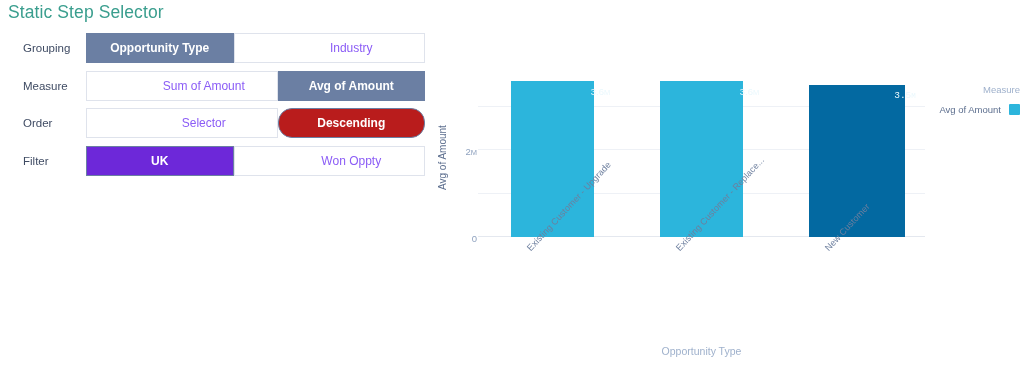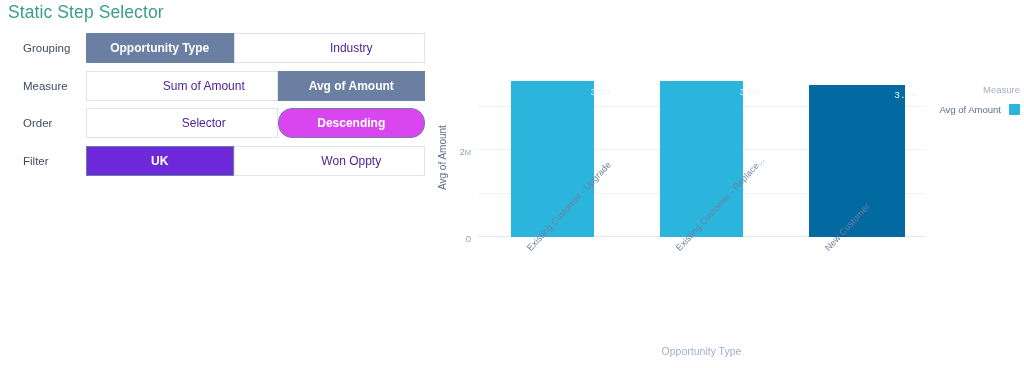--- a/index.html
+++ b/index.html
@@ -63,21 +63,21 @@
     line-height: 29px;
     text-align: center;
     font-size: 12px;
     box-sizing: border-box;
     white-space: nowrap;
     overflow: hidden;
   }
   .segment.off {
     background: #ffffff;
     border: 1px solid #dfe3ec;
-    color: #4c1d95;
+    color: #8b5cf6;
     padding-left: 44px;
   }
   .segment.on {
     background: #6b7fa3;
     border: 1px solid #6b7fa3;
     color: #ffffff;
     font-weight: bold;
   }
   .segment.off + .segment.off { border-left: 1px solid #dfe3ec; }
 
@@ -102,21 +102,21 @@
     width: 100%;
     height: 1px;
     background: #eef1f6;
   }
   .gridline.zero {
     background: #e4e8ef;
   }
   .ytick-label {
     position: absolute;
     right: 100%;
-    margin-right: 7px;
+    margin-right: 1px;
     transform: translateY(-50%);
     font-size: 9.5px;
     color: #8fa2bf;
     white-space: nowrap;
   }
   .ytick-label .unit { font-size: 7.5px; }
 
   .bar {
     position: absolute;
     bottom: 0;
@@ -221,21 +221,21 @@
       <div class="segment off">Sum of Amount</div>
       <div class="segment on" style="background: rgb(107, 127, 163); border-color: rgb(107, 127, 163);">Avg of Amount</div>
     </div>
   </div>
 
 
   <div class="selector-row">
     <div class="selector-row-label">Order</div>
     <div class="segmented-control">
       <div class="segment off">Selector</div>
-      <div class="segment on" style="background: #d946ef; border-color: rgb(107, 127, 163); border-radius: 14px;">Descending</div>
+      <div class="segment on" style="background: #b91c1c; border-color: rgb(107, 127, 163); border-radius: 14px;">Descending</div>
     </div>
   </div>
 
   <div class="selector-row">
     <div class="selector-row-label">Filter</div>
     <div class="segmented-control">
       <div class="segment on" style="background: #6d28d9; border-color: rgb(107, 127, 163);">UK</div>
       <div class="segment off">Won Oppty</div>
     </div>
   </div>

